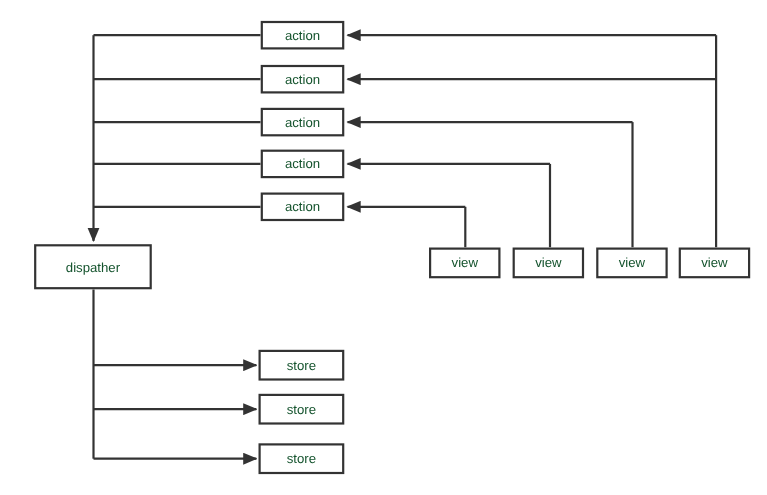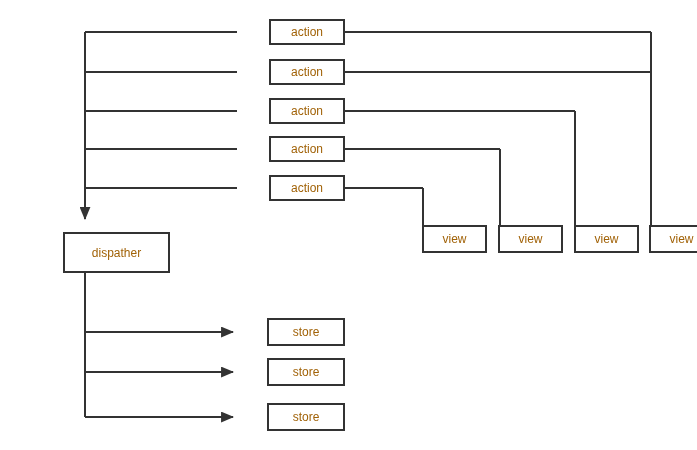--- a/index.html
+++ b/index.html
@@ -25,28 +25,27 @@
   .edge {
     stroke: #333333;
     stroke-width: 2;
     fill: none;
   }
   .node {
     position: absolute;
     box-sizing: border-box;
     border: 2px solid #333333;
     background: #ffffff;
-    color: #a16207;
+    color: #14532d;
     font-size: 12px;
     display: flex;
     align-items: center;
     justify-content: center;
     text-align: left;
     white-space: nowrap;
-    margin-left: 32px;
   }
 </style>
 </head>
 <body>
 
 <div class="canvas">
 
   <svg class="edges-layer" width="697" height="450" viewBox="0 0 697 450" xmlns="http://www.w3.org/2000/svg">
     <defs>
       <marker id="arrow" viewBox="0 0 12 10" refX="11" refY="5" markerUnits="userSpaceOnUse" markerWidth="13" markerHeight="11" orient="auto-start-reverse">
@@ -82,21 +81,21 @@
       <line class="edge" x1="85" y1="417" x2="233" y2="417" marker-end="url(#arrow)"></line>
     </g>
   </svg>
 
   <div class="node" style="left:237px; top:19px;  width:76px; height:26px;">action</div>
   <div class="node" style="left:237px; top:59px;  width:76px; height:26px;">action</div>
   <div class="node" style="left:237px; top:98px;  width:76px; height:26px;">action</div>
   <div class="node" style="left:237px; top:136px; width:76px; height:26px;">action</div>
   <div class="node" style="left:237px; top:175px; width:76px; height:26px;">action</div>
 
-  <div class="node" style="left:31px; top:232px; width:107px; height:41px;">dispather</div>
+  <div class="node" style="left:31px; top:222px; width:107px; height:41px;">dispather</div>
 
   <div class="node" style="left:390px; top:225px; width:65px; height:28px;">view</div>
   <div class="node" style="left:466px; top:225px; width:65px; height:28px;">view</div>
   <div class="node" style="left:542px; top:225px; width:65px; height:28px;">view</div>
   <div class="node" style="left:617px; top:225px; width:65px; height:28px;">view</div>
 
   <div class="node" style="left:235px; top:318px; width:78px; height:28px;">store</div>
   <div class="node" style="left:235px; top:358px; width:78px; height:28px;">store</div>
   <div class="node" style="left:235px; top:403px; width:78px; height:28px;">store</div>
 

